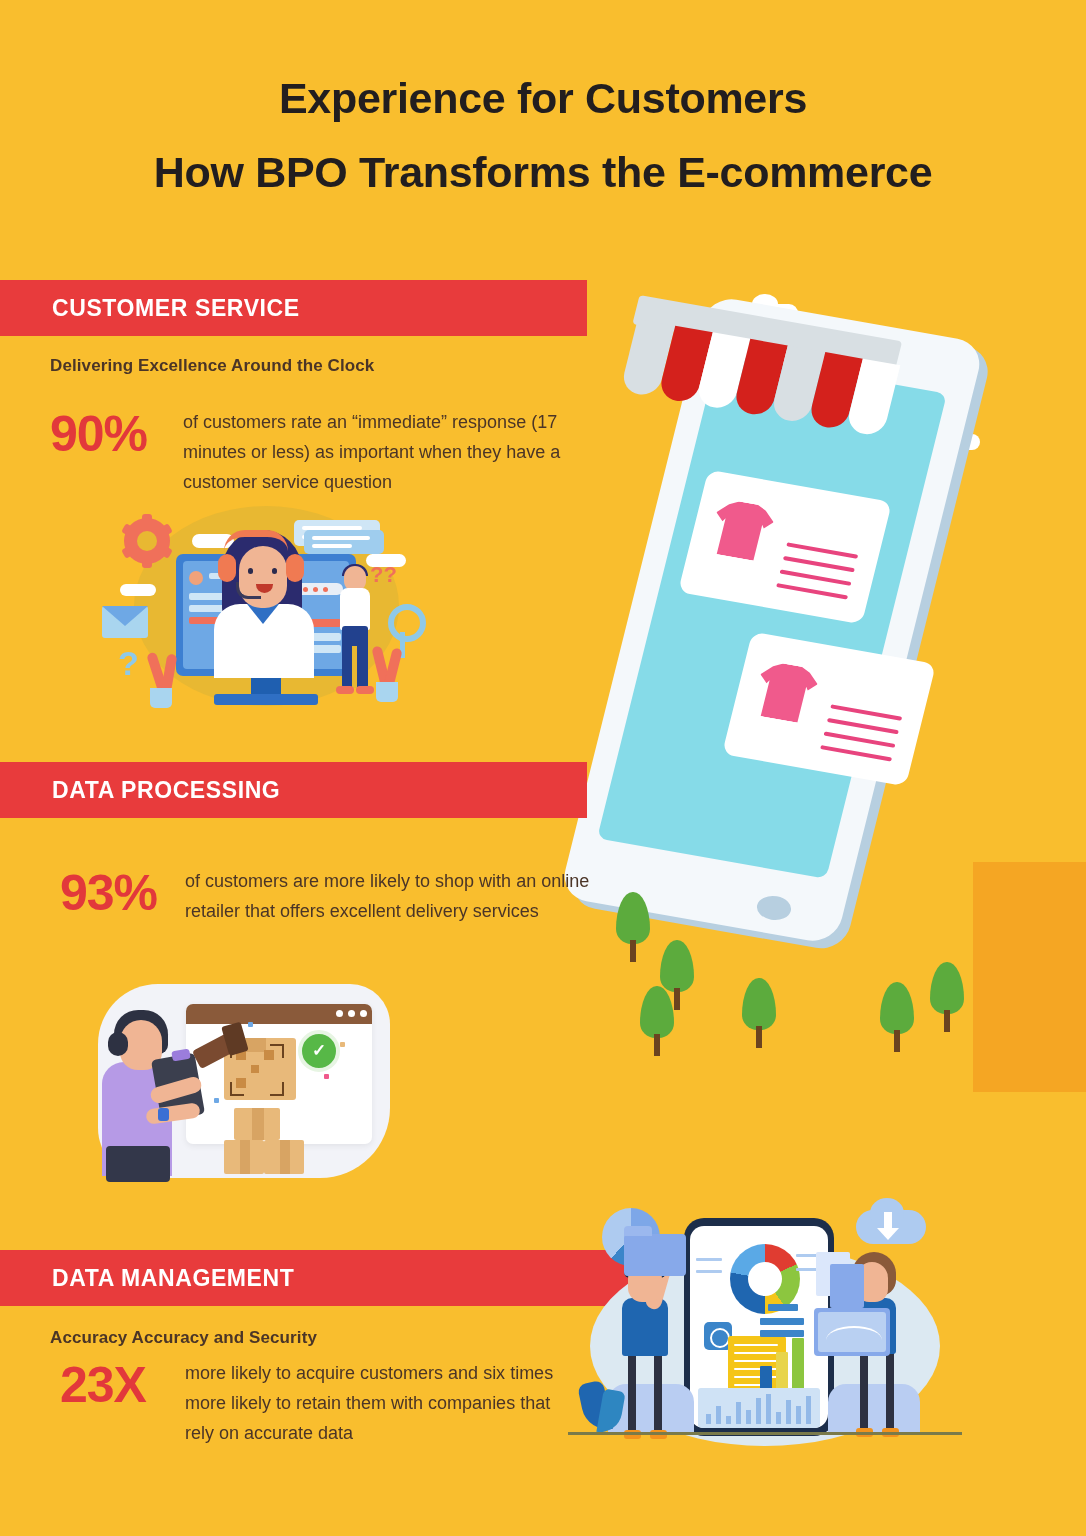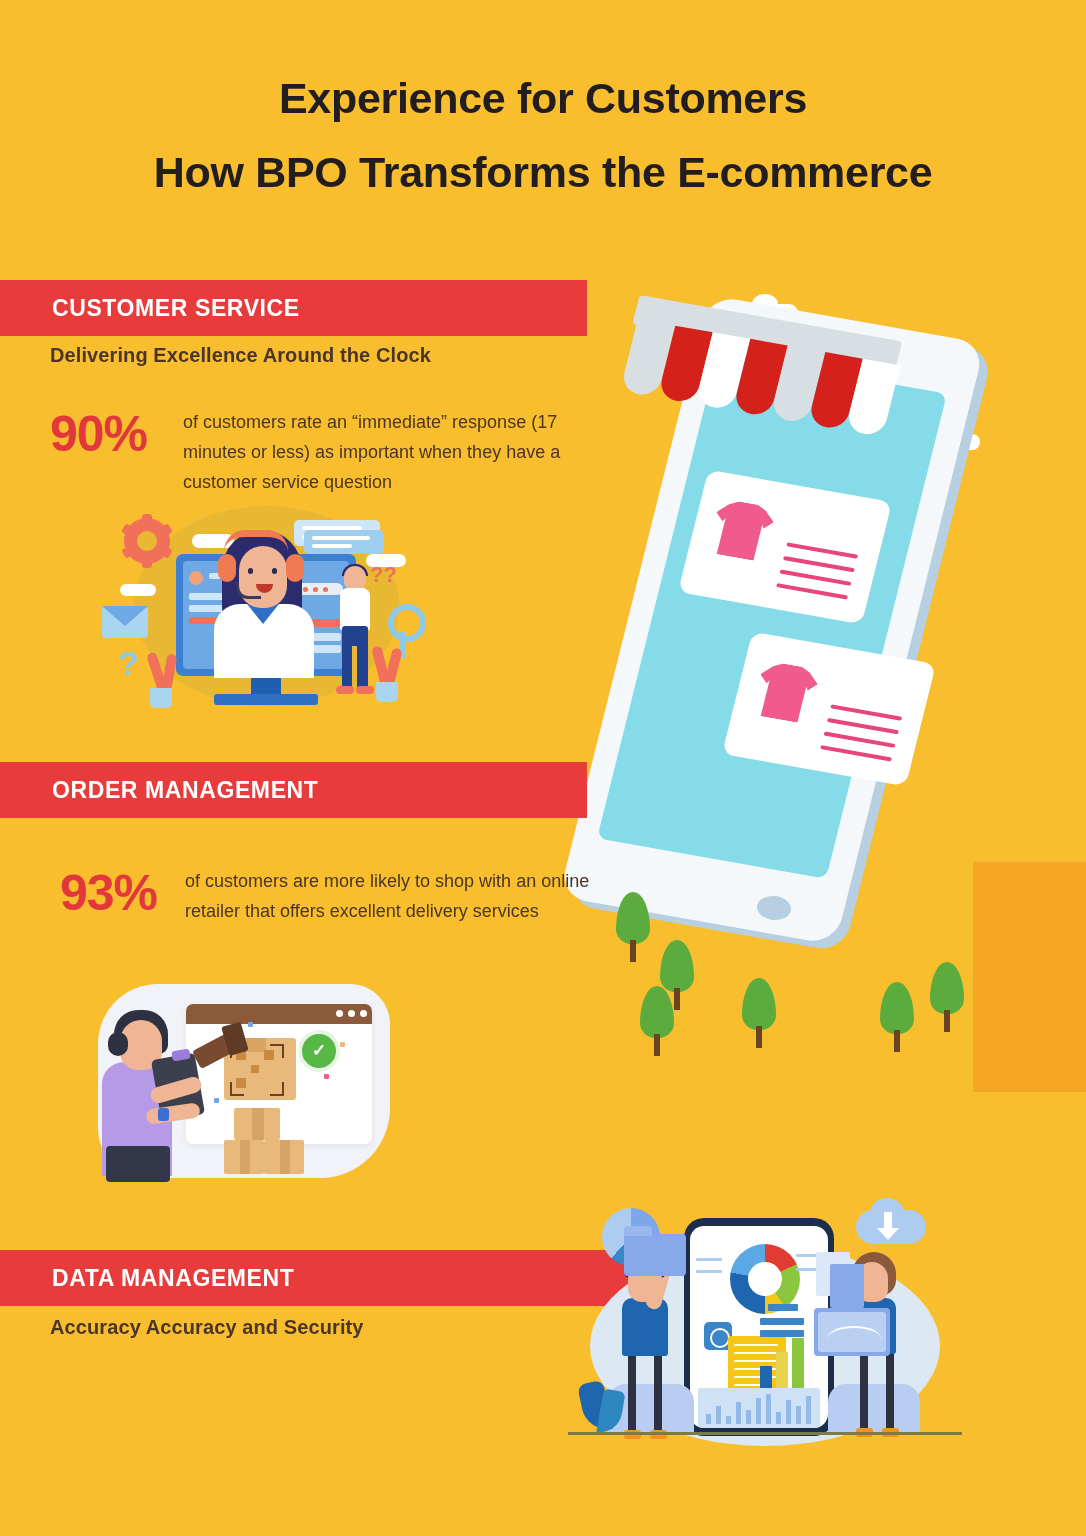--- a/index.html
+++ b/index.html
@@ -35,21 +35,21 @@
     color:#ffffff;font-size:23px;font-weight:bold;letter-spacing:.6px;
     margin-left:52px;
   }
   .bar1{top:280px;width:587px;}
   .bar2{top:762px;width:587px;}
   .bar3{top:1250px;width:632px;}
 
   
   .sub{
     position:absolute;left:50px;color:#4b3527;
-    font-size:20px;font-weight:bold;letter-spacing:.1px;
+    font-size:17px;font-weight:bold;letter-spacing:.1px;margin-top:12px;
   }
   .sub1{top:344px;}
   .sub2{top:826px;}
   .sub3{top:1316px;}
 
   .statrow{position:absolute;display:flex;align-items:flex-start;}
   .row1{left:50px;top:382px;width:545px;margin-top:25px;}
   .row2{left:60px;top:866px;width:535px;}
   .row3{left:60px;top:1358px;width:500px;}
 
@@ -452,21 +452,21 @@
     <div class="cs-key"></div>
     <div class="cs-leaf a"></div>
     <div class="cs-leaf b"></div>
     <div class="cs-pot l"></div>
     <div class="cs-leaf c"></div>
     <div class="cs-leaf d"></div>
     <div class="cs-pot r"></div>
   </div>
 
   <div class="redbar bar2">
-    <div class="lbl">ORDER MANAGEMENT</div>
+    <div class="lbl">DATA PROCESSING</div>
   </div>
   <div class="statrow row2">
     <div class="bignum">93%</div>
     <div class="statbody">of customers are more likely to shop with an online retailer that offers excellent delivery services</div>
   </div>
 
   <div class="illus ill-op">
     <div class="op-blob"></div>
     <div class="op-win">
       <div class="op-winbar"></div>
@@ -504,20 +504,24 @@
     <div class="op-w-arm"></div>
     <div class="op-w-arm2"></div>
     <div class="op-watch"></div>
     <div class="op-scan"></div>
   </div>
 
   <div class="redbar bar3">
     <div class="lbl">DATA MANAGEMENT</div>
   </div>
   <div class="sub sub3">Accuracy Accuracy and Security</div>
+  <div class="statrow row3">
+    <div class="bignum">23X</div>
+    <div class="statbody">more likely to acquire customers and six times more likely to retain them with companies that rely on accurate data</div>
+  </div>
 
   <div class="illus ill-dm">
     <div class="dm-blob"></div>
     <div class="dm-pie"></div>
     <div class="dm-cloud"></div>
     <div class="dm-arrow"></div>
 
     <div class="dm-tab">
       <div class="dm-tabin">
         <div class="dm-donut"></div>

